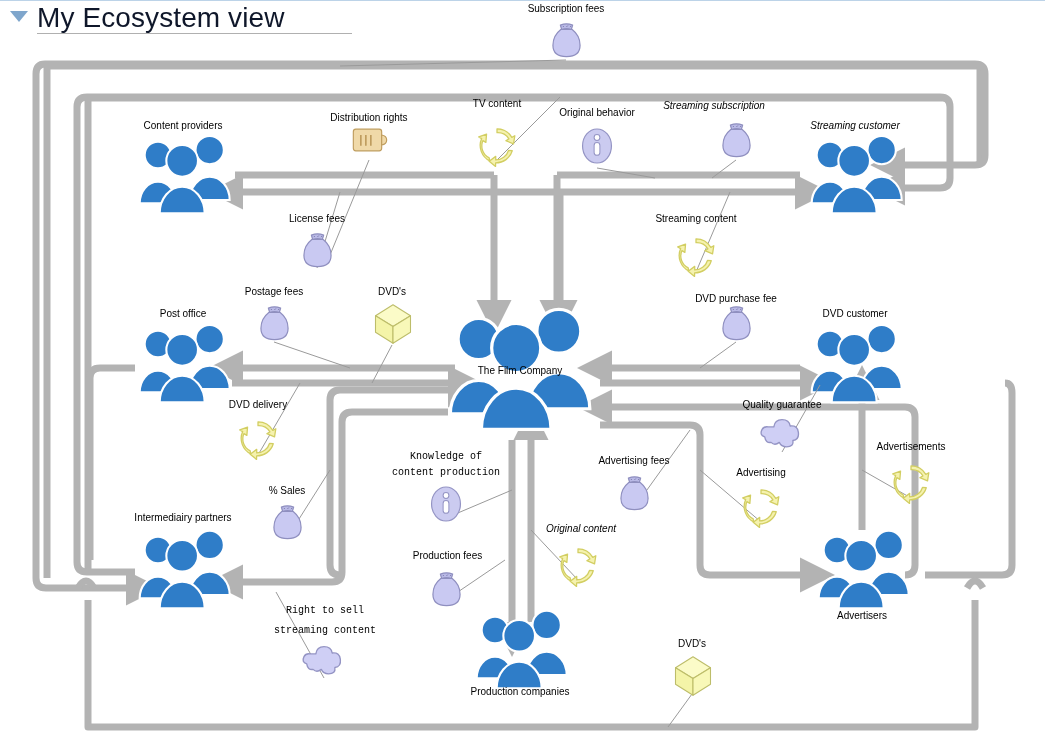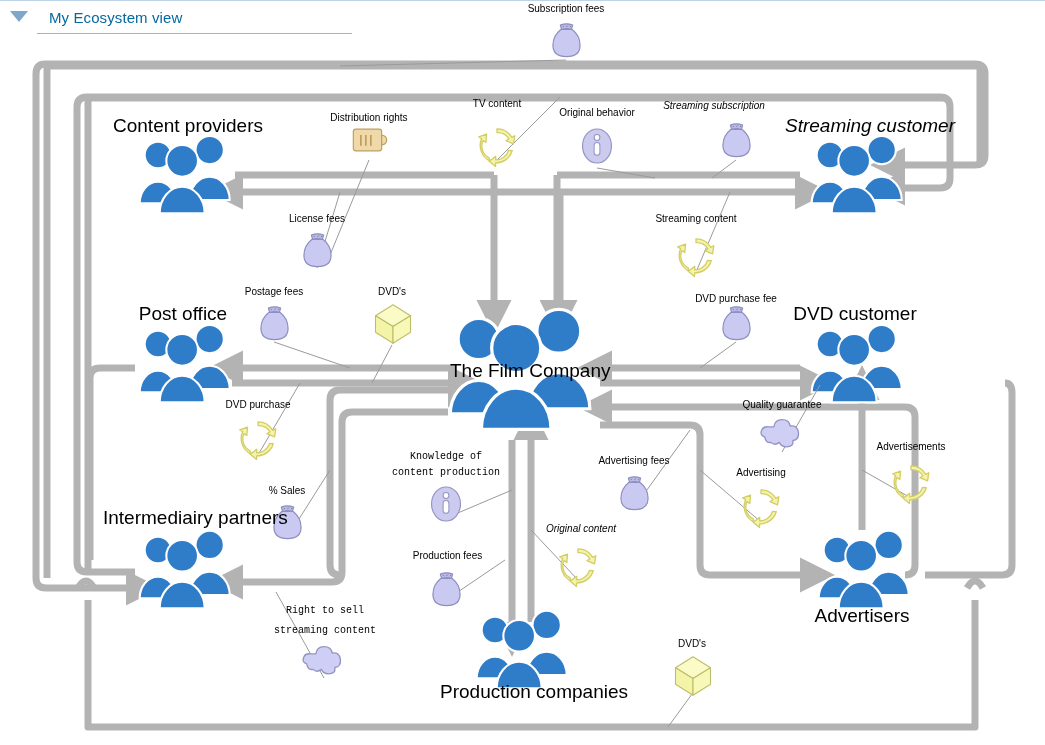--- a/index.html
+++ b/index.html
@@ -10,32 +10,32 @@
   }
   #stage{position:absolute;left:0;top:0;width:1045px;height:745px;}
 
   
   #header{position:absolute;left:0;top:0;width:1045px;height:40px;}
   #hdr-line{position:absolute;left:0;top:0;width:1045px;height:1px;background:#bcd3e8;}
   #hdr-tri{position:absolute;left:10px;top:11px;width:0;height:0;
     border-left:9px solid transparent;border-right:9px solid transparent;
     border-top:11px solid #7fa6cc;}
   #hdr-title{position:absolute;left:37px;top:4px;width:318px;height:28px;
-    font-size:15px;color:#0369a1;line-height:28px;letter-spacing:.1px;
-    white-space:nowrap;margin-left:12px;}
+    font-size:28px;color:#0f172a;line-height:28px;letter-spacing:.1px;
+    white-space:nowrap;}
   #hdr-underline{position:absolute;left:37px;top:33px;width:315px;height:1px;background:#b0b0b0;}
 
   
   #wires{position:absolute;left:0;top:0;width:1045px;height:745px;}
 
   
   .lbl{position:absolute;font-size:13px;line-height:15px;color:#000;
        white-space:nowrap;text-align:center;}
   .lbl.multi{white-space:normal;font-family:Liberation Mono, monospace;}
-  .node-lbl{font-size:19px;}
+  .node-lbl{font-size:10px;}
   .icon-lbl{font-size:10px;}
 </style>
 </head>
 <body>
 
 <div id="stage">
 
   <div id="header">
     <div id="hdr-line"></div>
     <div id="hdr-tri"></div>
@@ -240,21 +240,21 @@
   <div class="lbl icon-lbl" style="left:496px;top:1px;width:140px;">Subscription fees</div>
   <div class="lbl icon-lbl" style="left:304px;top:110px;width:130px;">Distribution rights</div>
   <div class="lbl icon-lbl" style="left:447px;top:96px;width:100px;">TV content</div>
   <div class="lbl icon-lbl" style="left:527px;top:105px;width:140px;">Original behavior</div>
   <div class="lbl icon-lbl" style="left:633px;top:98px;width:162px;font-style:italic;">Streaming subscription</div>
   <div class="lbl icon-lbl" style="left:262px;top:211px;width:110px;">License fees</div>
   <div class="lbl icon-lbl" style="left:626px;top:211px;width:140px;">Streaming content</div>
   <div class="lbl icon-lbl" style="left:219px;top:284px;width:110px;">Postage fees</div>
   <div class="lbl icon-lbl" style="left:357px;top:284px;width:70px;">DVD's</div>
   <div class="lbl icon-lbl" style="left:671px;top:291px;width:130px;">DVD purchase fee</div>
-  <div class="lbl icon-lbl" style="left:203px;top:397px;width:110px;">DVD purchase</div>
+  <div class="lbl icon-lbl" style="left:203px;top:397px;width:110px;">DVD delivery</div>
   <div class="lbl icon-lbl" style="left:712px;top:397px;width:140px;">Quality guarantee</div>
   <div class="lbl icon-lbl" style="left:846px;top:439px;width:130px;">Advertisements</div>
   <div class="lbl icon-lbl" style="left:711px;top:465px;width:100px;">Advertising</div>
   <div class="lbl icon-lbl" style="left:574px;top:453px;width:120px;">Advertising fees</div>
   <div class="lbl icon-lbl multi" style="left:386px;top:449px;width:120px;line-height:16px;">Knowledge of content production</div>
   <div class="lbl icon-lbl" style="left:247px;top:483px;width:80px;">% Sales</div>
   <div class="lbl icon-lbl" style="left:521px;top:521px;width:120px;font-style:italic;">Original content</div>
   <div class="lbl icon-lbl" style="left:390px;top:548px;width:115px;">Production fees</div>
   <div class="lbl icon-lbl multi" style="left:265px;top:601px;width:120px;line-height:20px;">Right to sell streaming content</div>
   <div class="lbl icon-lbl" style="left:657px;top:636px;width:70px;">DVD's</div>

